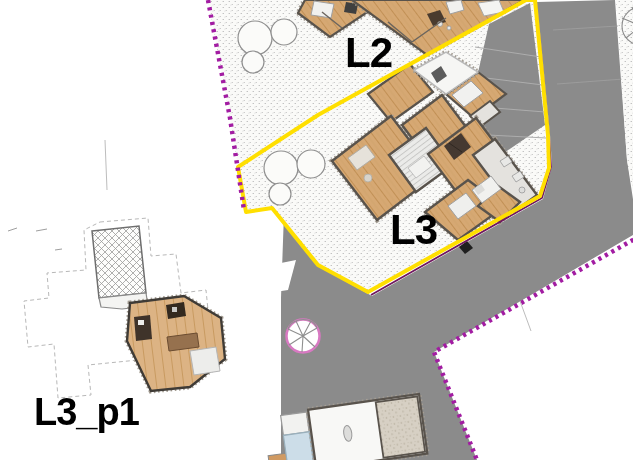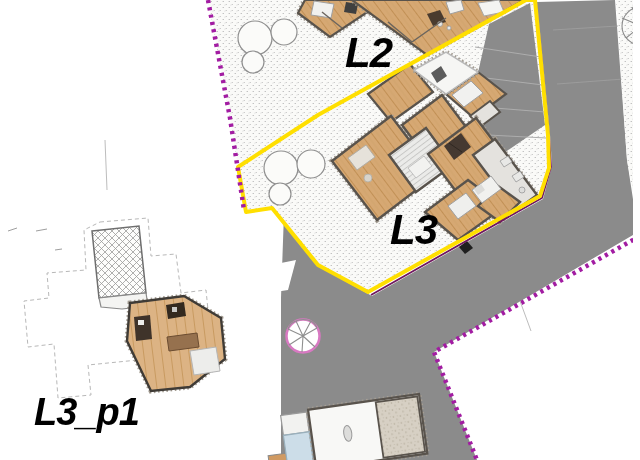--- a/index.html
+++ b/index.html
@@ -1,17 +1,17 @@
 <!DOCTYPE html>
 <html><head>
 <meta charset="utf-8">
 <style>
   html,body{margin:0;padding:0;background:#ffffff;}
   .canvas{position:relative;width:633px;height:460px;background:#7dd3fc;overflow:hidden;
-          font-family:"Liberation Sans", sans-serif;font-style:italic;}
+          font-family:"Liberation Sans", sans-serif;}
   svg{display:block;}
   .parcel-label{font-family:"Liberation Sans", sans-serif;font-weight:bold;fill:#000;letter-spacing:-1px;}
 </style>
 </head>
 <body>
 
 <div class="canvas">
 <svg width="640" height="460" viewBox="0 0 640 460">
   <defs>
     <pattern id="stip" width="6" height="6" patternUnits="userSpaceOnUse">

